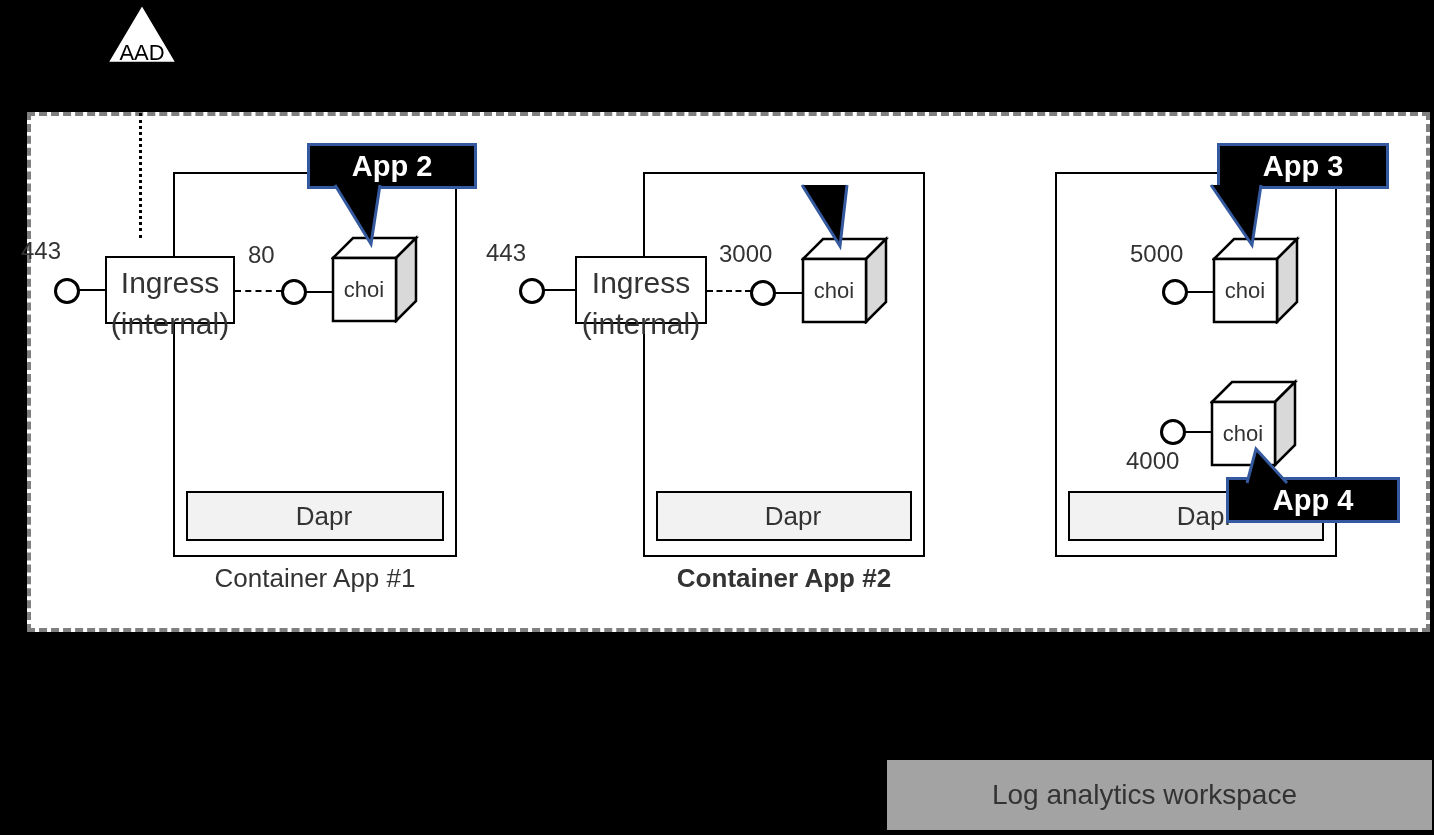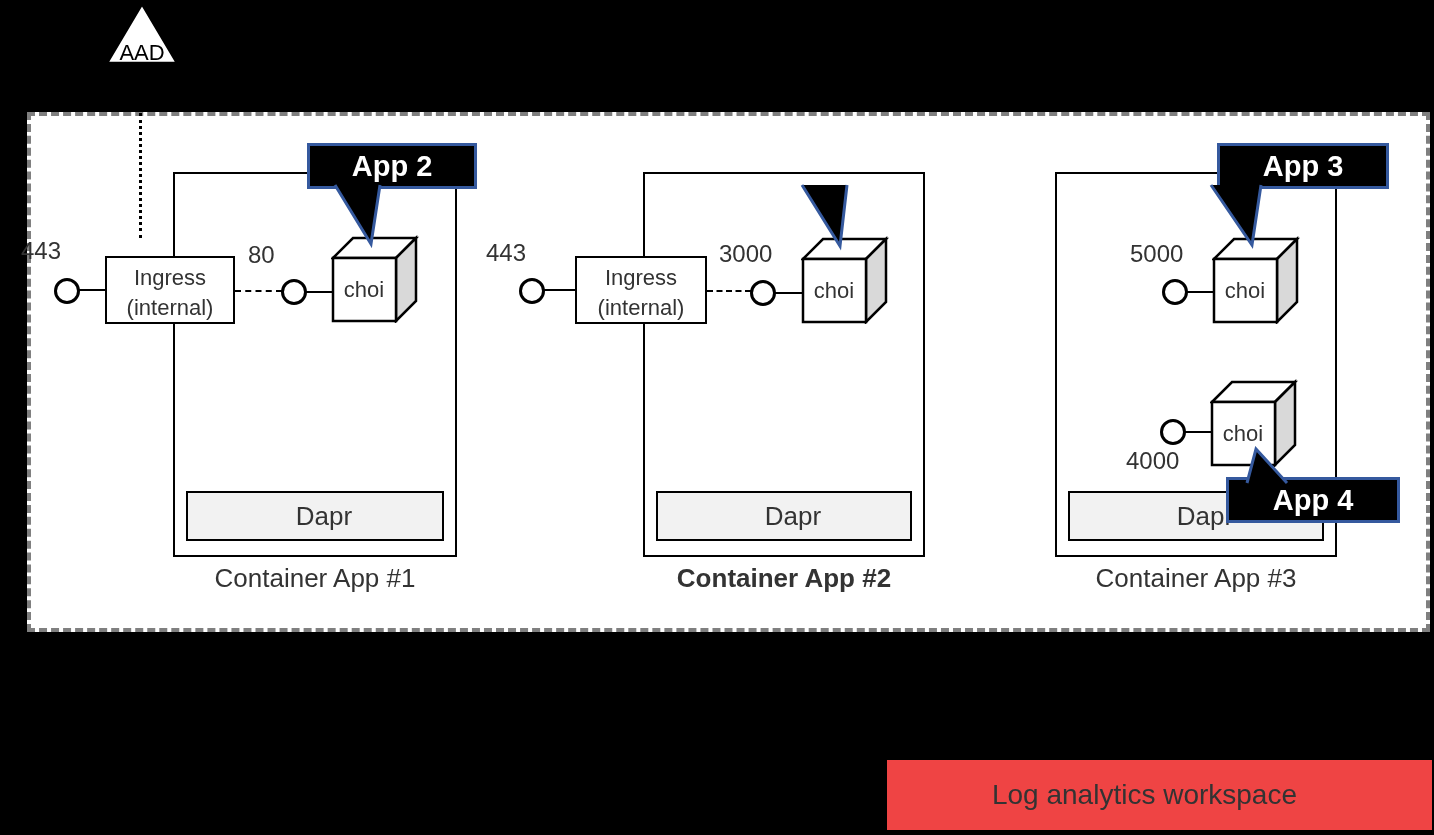--- a/index.html
+++ b/index.html
@@ -8,35 +8,35 @@
   .abs{position:absolute;box-sizing:border-box;}
   
   .env{background:#fff;border:4px dashed #7f7f7f;}
   
   .cbox{border:2px solid #000;background:transparent;}
   .clabel{font-size:26px;color:#333;text-align:center;}
   
   .dapr{background:#f2f2f2;border:2px solid #000;font-size:26px;color:#333;
         text-align:center;line-height:46px;padding-left:18px;}
   
-  .ingress{background:#fff;border:2px solid #000;color:#333;font-size:22px;
+  .ingress{background:#fff;border:2px solid #000;color:#333;font-size:30px;
            text-align:center;line-height:1.35;padding-top:5px;}
   
   .port{width:26px;height:26px;border:3px solid #000;border-radius:50%;background:#fff;}
   .plabel{font-size:24px;color:#333;text-align:left;width:90px;}
   .conn{height:0;border-top:2px solid #000;}
   .conn.dash{border-top-style:dashed;}
   .dotline{width:0;border-left:3px dotted #000;}
   
   .callout{background:#000;border:3px solid #35599e;color:#fff;font-size:29px;
            font-weight:bold;text-align:center;line-height:40px;}
   
   .aadlabel{font-size:22px;color:#000;text-align:center;}
   
-  .logbox{background:#ef4444;border:2px solid #000;font-size:28px;color:#333;
+  .logbox{background:#a3a3a3;border:2px solid #000;font-size:28px;color:#333;
           text-align:center;line-height:70px;padding-right:30px;}
   svg{display:block;}
   svg text{font-family:"Liberation Sans", sans-serif;font-size:22px;fill:#333;}
 </style>
 </head>
 <body>
 
 <div id="stage">
 
   <div class="abs env" style="left:27px;top:112px;width:1403px;height:520px;"></div>
@@ -46,21 +46,20 @@
   <div class="abs cbox" style="left:173px;top:172px;width:284px;height:385px;"></div>
   <div class="abs cbox" style="left:643px;top:172px;width:282px;height:385px;"></div>
   <div class="abs cbox" style="left:1055px;top:172px;width:282px;height:385px;"></div>
 
   <div class="abs dapr" style="left:186px;top:491px;width:258px;height:50px;">Dapr</div>
   <div class="abs dapr" style="left:656px;top:491px;width:256px;height:50px;">Dapr</div>
   <div class="abs dapr" style="left:1068px;top:491px;width:256px;height:50px;">Dapr</div>
 
   <div class="abs clabel" style="left:173px;top:563px;width:284px;">Container App #1</div>
   <div class="abs clabel" style="left:643px;top:563px;width:282px;font-weight:bold;">Container App #2</div>
-  <div class="abs clabel" style="left:1055px;top:563px;width:282px;">Container App #3</div>
 
   <div class="abs conn" style="left:76px;top:289px;width:31px;"></div>
   <div class="abs conn dash" style="left:235px;top:290px;width:47px;"></div>
   <div class="abs conn" style="left:304px;top:291px;width:30px;"></div>
   <div class="abs conn" style="left:542px;top:289px;width:34px;"></div>
   <div class="abs conn dash" style="left:707px;top:290px;width:44px;"></div>
   <div class="abs conn" style="left:773px;top:292px;width:31px;"></div>
   <div class="abs conn" style="left:1185px;top:291px;width:30px;"></div>
   <div class="abs conn" style="left:1183px;top:431px;width:30px;"></div>
 

